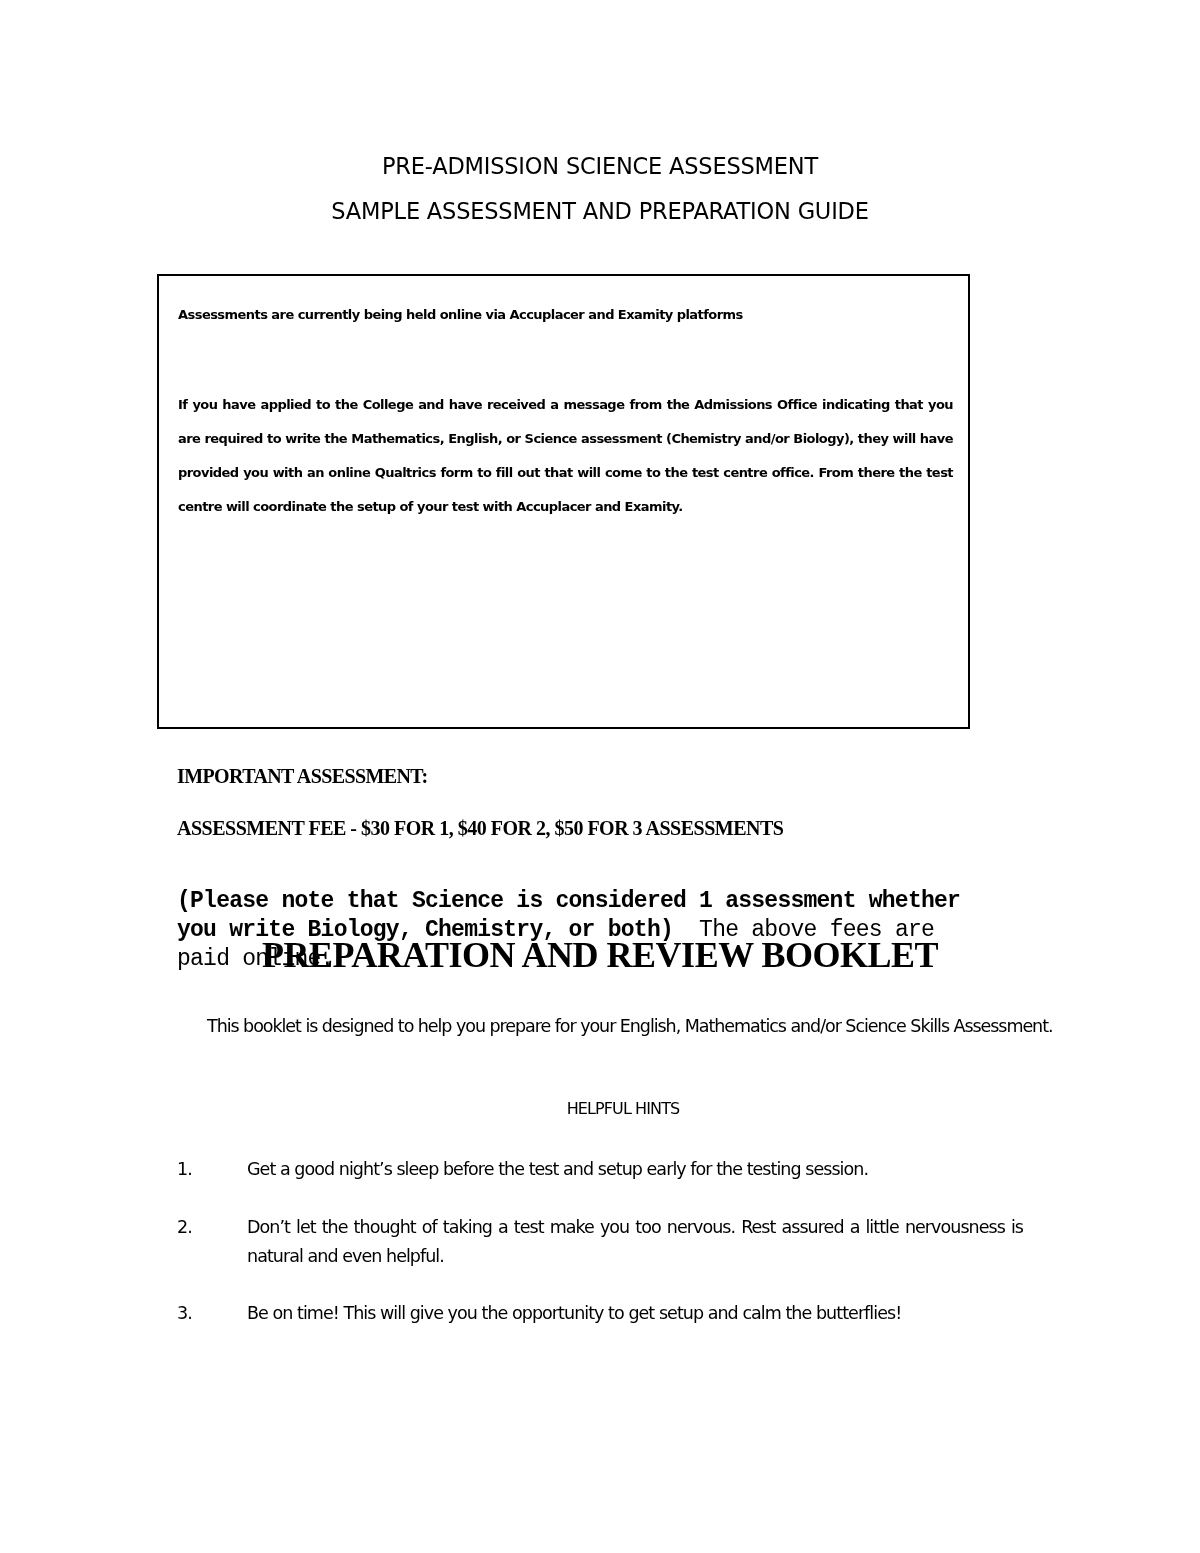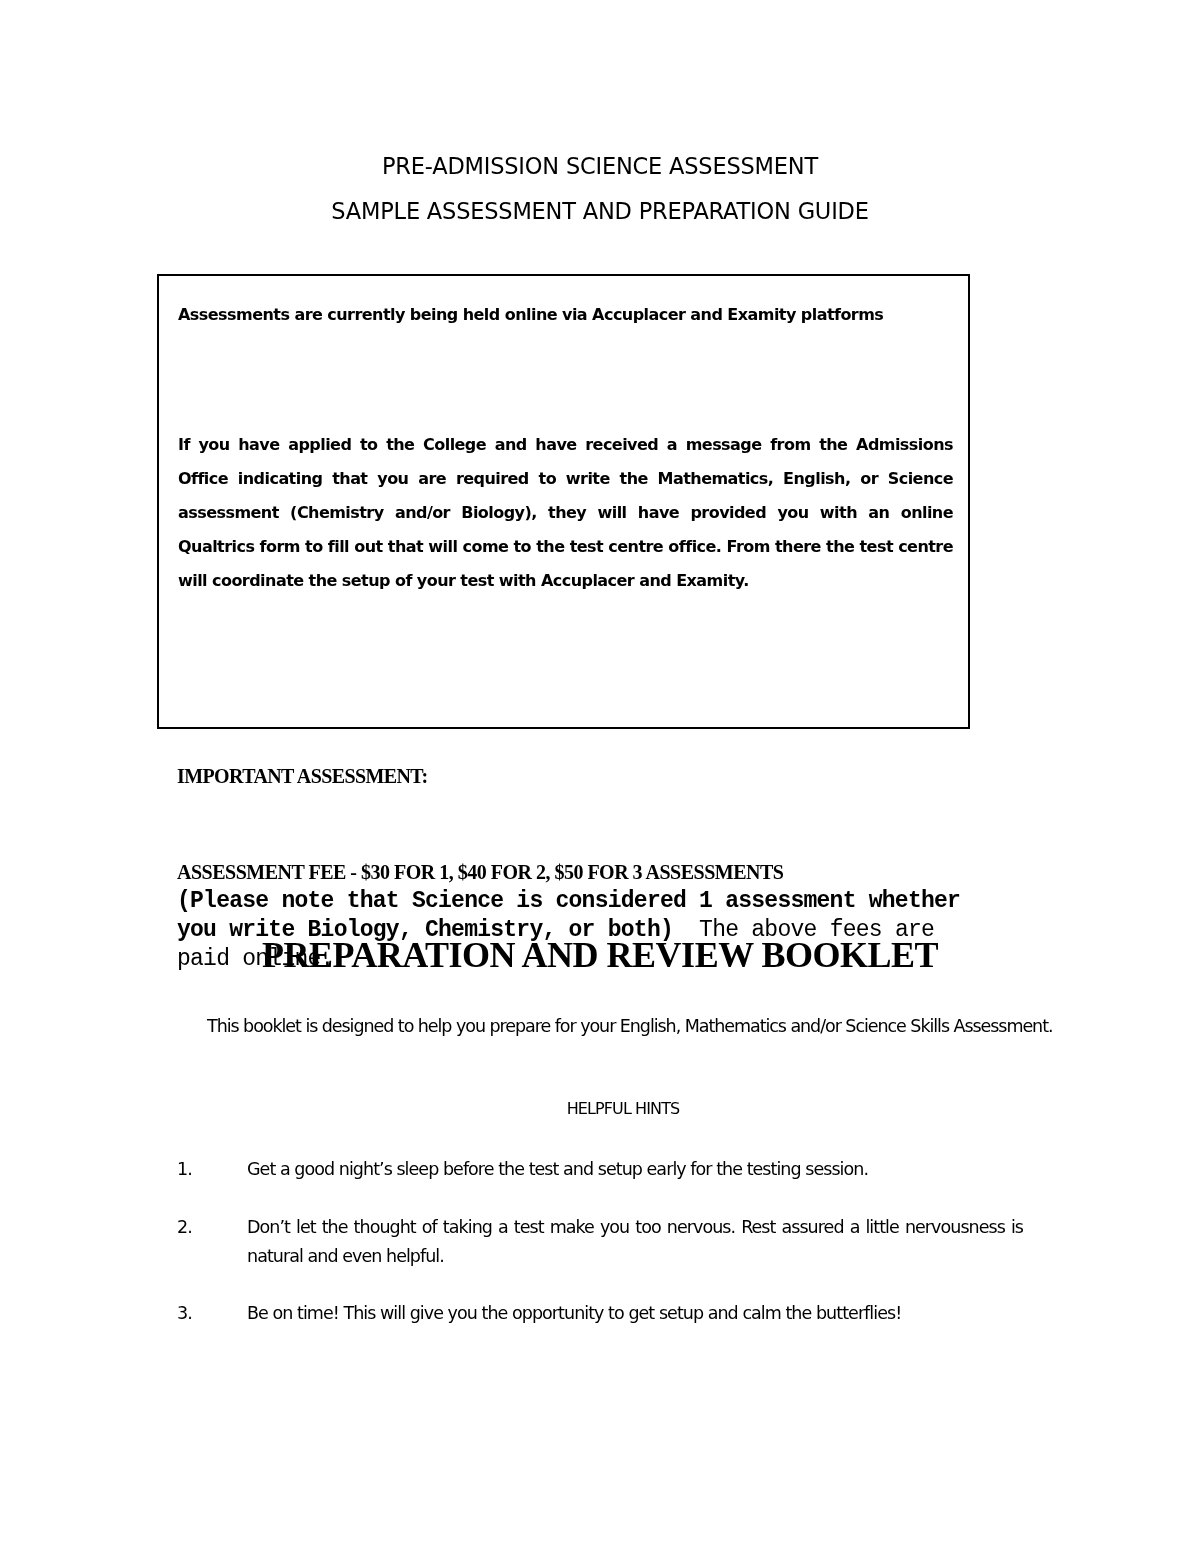--- a/index.html
+++ b/index.html
@@ -40,48 +40,47 @@
       border: 2px solid #000;
       box-sizing: border-box;
     }
     .notice-box p {
       position: absolute;
       left: 19px;
       width: 775px;
       margin: 0;
       font-family: "DejaVu Sans", sans-serif;
       font-weight: bold;
-      font-size: 16px;
+      font-size: 13px;
       line-height: 34px;
       text-align: justify;
       letter-spacing: -0.55px;
       word-spacing: 0px;
     }
     .notice-box p.p1 { top: 22px; }
-    .notice-box p.p2 { top: 112px; margin-top: 40px; }
+    .notice-box p.p2 { top: 112px; }
     .notice-box p.p3 { top: 370px; }
 
     .important {
       position: absolute;
       left: 177px; top: 765px;
       font-family: "Liberation Serif", serif;
       font-weight: bold;
       font-size: 20px;
       letter-spacing: -0.6px;
       white-space: nowrap;
     }
     .fee {
       position: absolute;
       left: 177px; top: 817px;
       font-family: "Liberation Serif", serif;
       font-weight: bold;
       font-size: 20px;
       letter-spacing: -0.5px;
       white-space: nowrap;
-      margin-top: 44px;
     }
     .fee-note {
       position: absolute;
       left: 177px; top: 887px;
       width: 800px;
       font-family: Liberation Mono, monospace;
       font-size: 23px;
       line-height: 29px;
       letter-spacing: -0.75px;
     }

